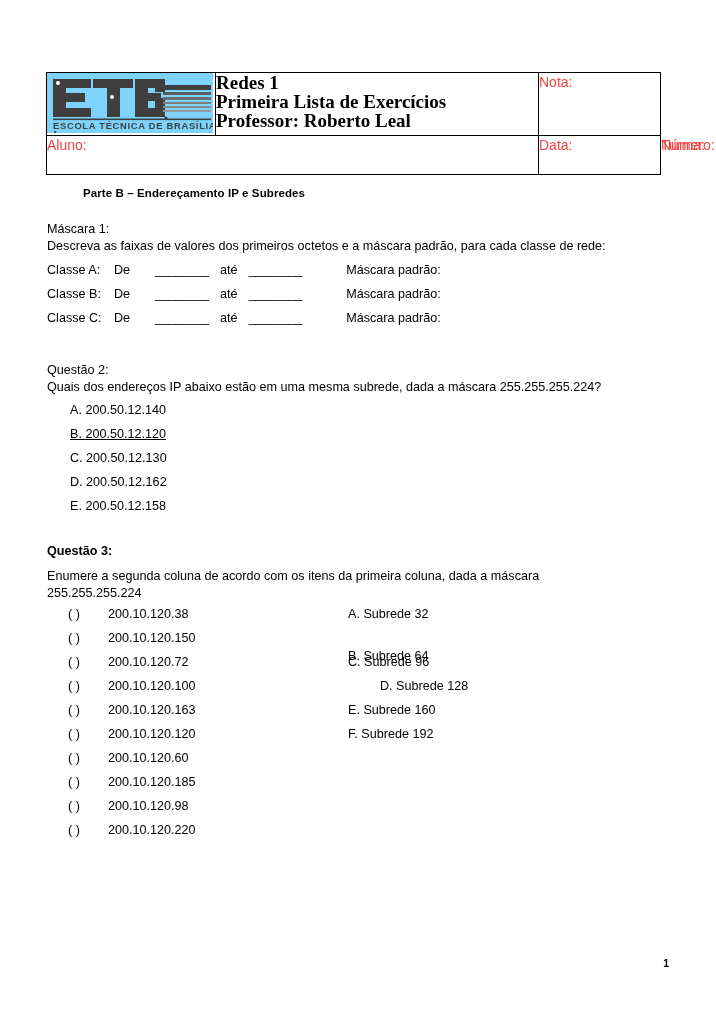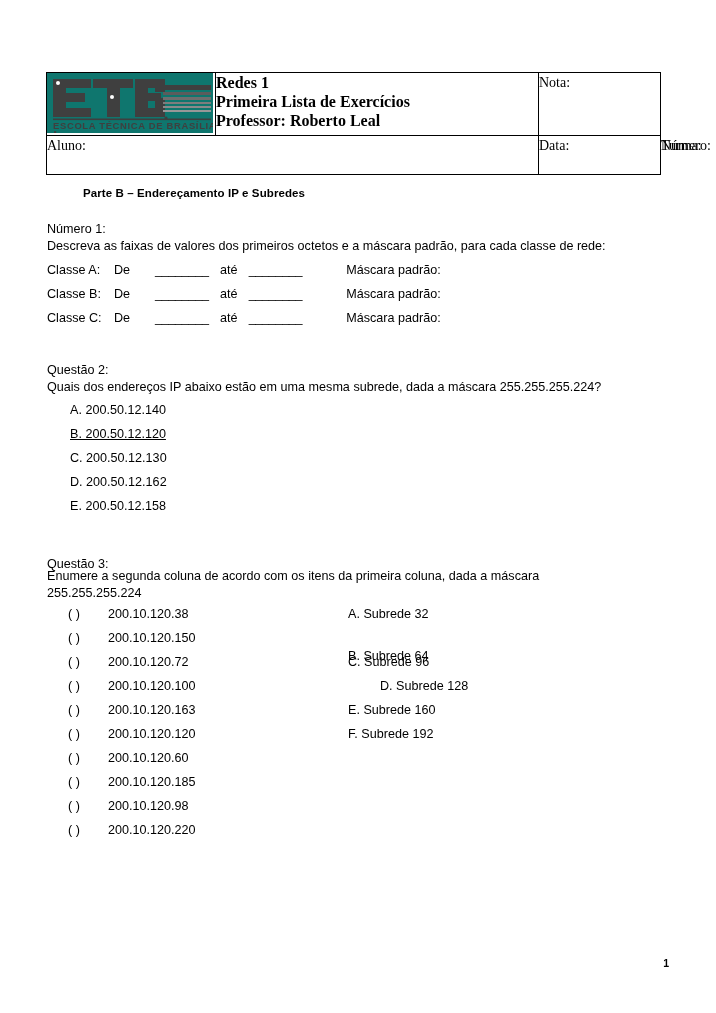--- a/index.html
+++ b/index.html
@@ -44,42 +44,42 @@
   .cell-logo      { width: 168px; height: 62px; padding: 0; }
   .cell-title     { width: 322px; padding: 4px 0 0 9px; }
   .cell-nota      { width: 121px; padding: 3px 0 0 5px; }
 
   .cell-aluno     { width: 339px; height: 38px; padding: 3px 0 0 5px; }
   .cell-data      { width: 90px;  padding: 3px 0 0 5px; }
   .cell-turma     { width: 91px;  padding: 3px 0 0 5px; }
   .cell-numero    { width: 91px;  padding: 3px 0 0 5px; }
 
   .field-label {
-    font-family: Liberation Serif, serif;
+    font-family: Liberation Sans, sans-serif;
     font-size: 14px;
     line-height: 16px;
-    color: #000000;
+    color: #ef4444;
   }
 
   .title-line {
     font-family: "Liberation Serif", serif;
     font-weight: bold;
-    font-size: 16px;
+    font-size: 19px;
     line-height: 19px;
     color: #000;
     white-space: nowrap;
   }
 
   
   .logo-wrap {
     position: relative;
     width: 166px;
     height: 60px;
     overflow: hidden;
-    background: #0f766e;
+    background: #7dd3fc;
   }
   .logo-svg { display: block; }
 
   
   .section-heading {
     position: absolute;
     left: 47px;
     top: 187px;
     font-size: 11.5px;
     font-weight: bold;
@@ -212,21 +212,21 @@
       <td class="cell-numero">
         <span class="field-label">Número:</span>
       </td>
     </tr>
   </tbody>
     </table>
 
   <div class="section-heading">Parte B – Endereçamento IP e Subredes</div>
 
   <div class="q-block" style="top:221px;">
-    <div class="q-label">Número 1:</div>
+    <div class="q-label">Máscara 1:</div>
   </div>
   <div class="q-block" style="top:238px; width:612px;">
     <div class="q-text">Descreva as faixas de valores dos primeiros octetos e a máscara padrão, para cada classe de rede:</div>
   </div>
 
   <div class="classe-row" style="top:286px;">
     <span class="classe-name">Classe B:</span><span class="classe-de">De</span><span class="classe-blank">________</span><span class="classe-ate">até</span><span class="classe-blank">________</span><span class="classe-mask">Máscara padrão:</span>
   </div>
 
   <div class="classe-row" style="top:262px;">
@@ -243,21 +243,21 @@
   <div class="q-block" style="top:379px; width:612px;">
     <div class="q-text">Quais dos endereços IP abaixo estão em uma mesma subrede, dada a máscara 255.255.255.224?</div>
   </div>
 
   <div class="opt-row" style="top:402px;">A. 200.50.12.140</div>
   <div class="opt-row" style="top:426px;text-decoration:underline;">B. 200.50.12.120</div>
   <div class="opt-row" style="top:450px;">C. 200.50.12.130</div>
   <div class="opt-row" style="top:474px;">D. 200.50.12.162</div>
   <div class="opt-row" style="top:498px;">E. 200.50.12.158</div>
 
-  <div class="q-block" style="top:556px;">
+  <div class="q-block" style="top:543px;font-weight:bold;">
     <div class="q-label">Questão 3:</div>
   </div>
   <div class="q-block" style="top:568px; width:612px;">
     <div class="q-text">Enumere a segunda coluna de acordo com os itens da primeira coluna, dada a máscara</div>
     <div class="q-text">255.255.255.224</div>
   </div>
 
   <div class="match-row" style="top:606px;">
     <span class="match-paren">(     )</span><span class="match-ip">200.10.120.38</span>
   </div>

